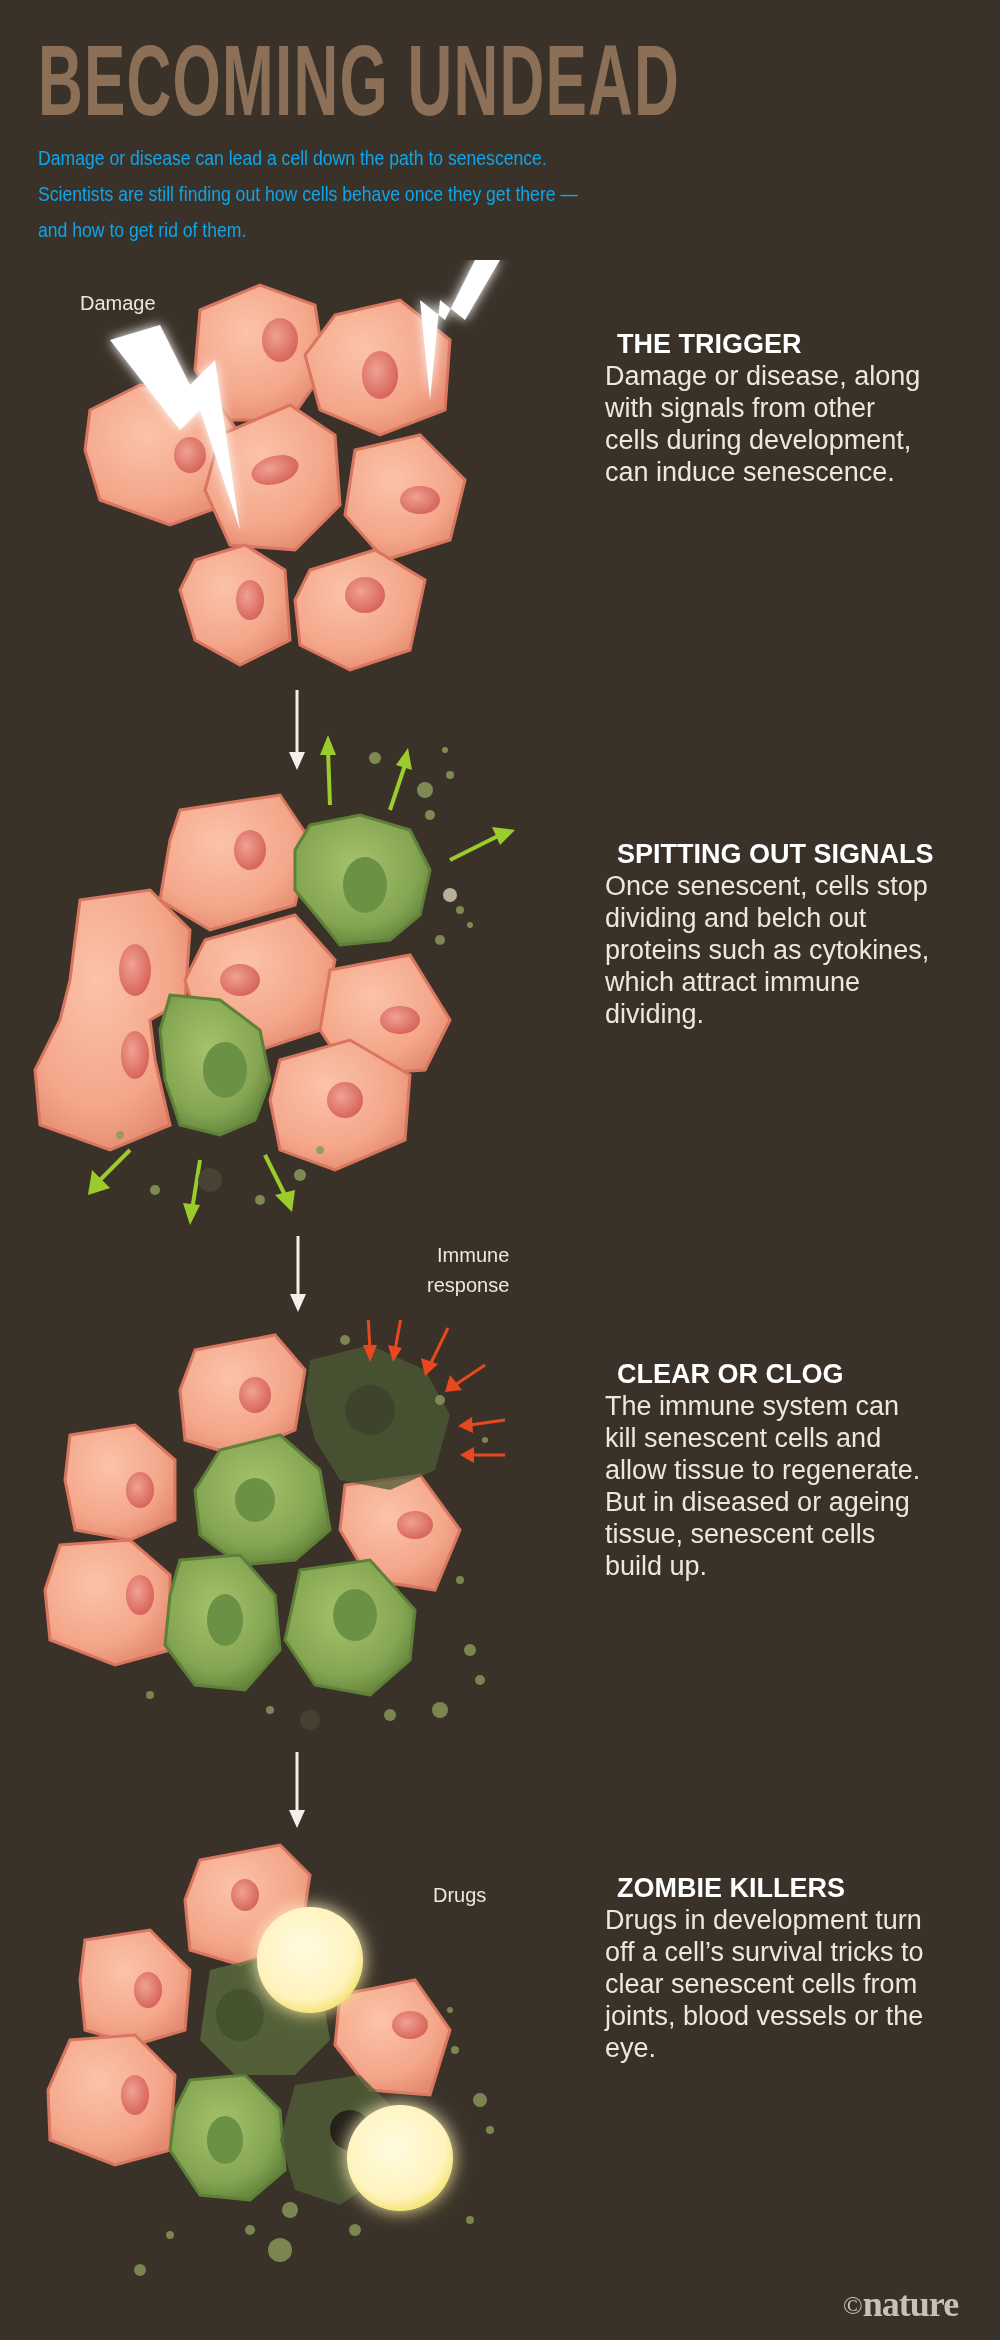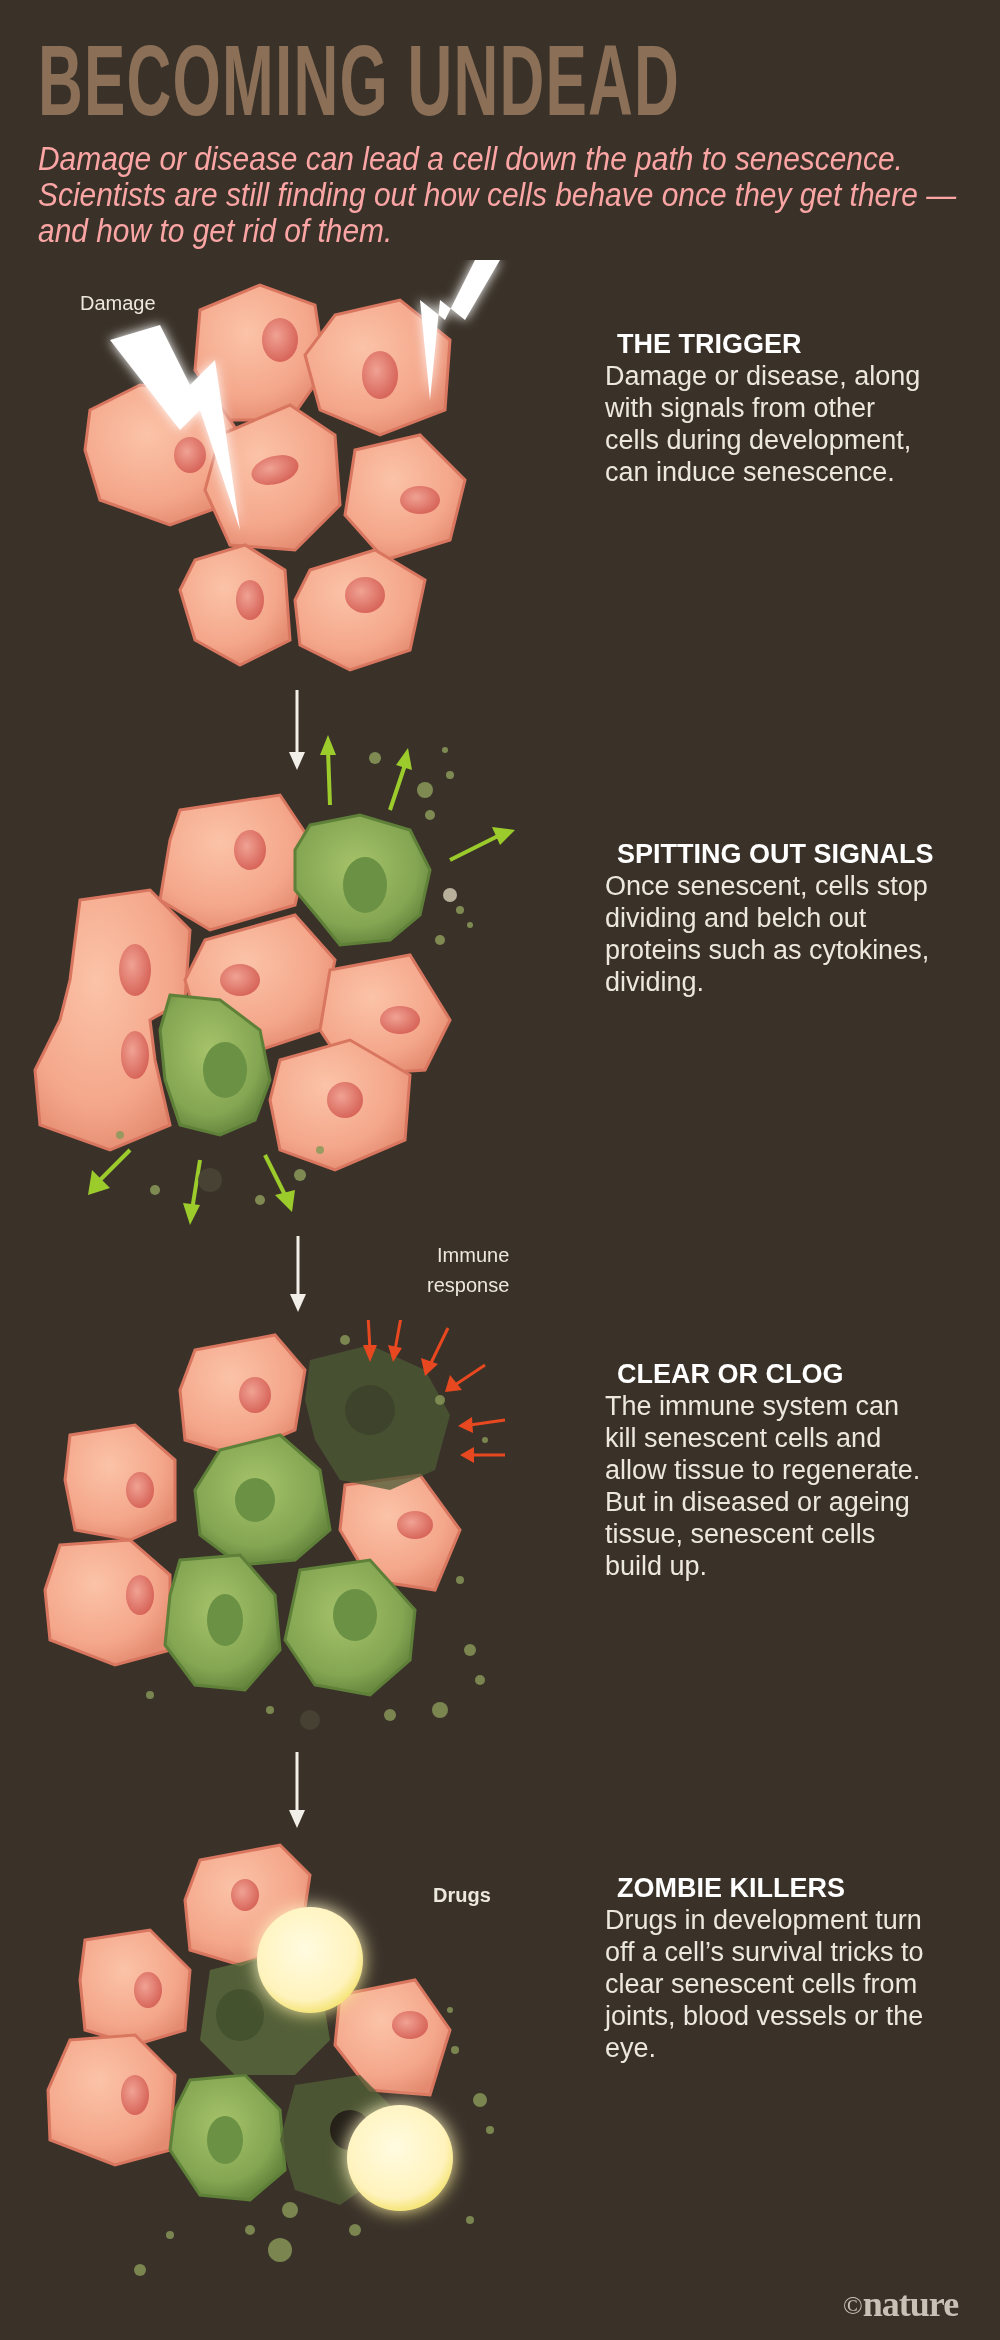--- a/index.html
+++ b/index.html
@@ -1,18 +1,18 @@
 <!DOCTYPE html>
 <html><head>
 <meta charset="utf-8">
 <style>
   html,body{margin:0;padding:0;}
   body{width:1000px;height:2340px;background:#3a3229;position:relative;overflow:hidden;font-family:"Liberation Sans",sans-serif;color:#ece7df;}
   .title{position:absolute;left:38px;top:30px;font-family:"Liberation Sans",sans-serif;font-weight:bold;font-size:100px;line-height:100px;color:#8b6f57;letter-spacing:2px;transform:scaleX(0.62);transform-origin:left top;white-space:nowrap;}
-  .intro{position:absolute;left:38px;top:140px;width:940px;font-size:34px;line-height:36px;color:#fca5a5;font-style:italic;}
+  .intro{position:absolute;left:38px;top:140px;width:940px;font-size:20px;line-height:36px;color:#0ea5e9;}
   .intro span{display:block;white-space:nowrap;transform:scaleX(0.88);transform-origin:left top;}
   .step-text{position:absolute;left:605px;width:390px;}
   .step-head{font-weight:bold;font-size:27px;line-height:32px;color:#ffffff;margin-left:12px;}
   .step-body{font-size:27px;line-height:32px;color:#ece7df;}
   .step-body span{display:block;white-space:nowrap;}
   .label{position:absolute;font-size:20px;line-height:30px;color:#ece7df;text-align:right;}
   .arrow{position:absolute;width:20px;}
   .illus{position:absolute;}
   .credit{position:absolute;left:843px;top:2283px;font-family:"Liberation Serif",serif;font-size:36px;color:#c9c1b5;font-weight:bold;letter-spacing:-1px;}
   .credit .c{font-size:26px;font-weight:normal;vertical-align:2px;margin-right:1px;}
@@ -145,20 +145,21 @@
       <circle cx="125" cy="460" r="5"></circle>
       <circle cx="230" cy="470" r="5"></circle>
   </g>
 </svg>
 <div class="step-text" style="top:838px;">
   <div class="step-head">SPITTING OUT SIGNALS</div>
   <div class="step-body">
     <span>Once senescent, cells stop</span>
     <span>dividing and belch out</span>
     <span>proteins such as cytokines,</span>
+    <span>which attract immune</span>
     <span>dividing.</span>
   </div>
 </div>
 
 <svg class="arrow" style="left:288px;top:1236px;" height="76" viewBox="0 0 20 76">
   <line x1="10" y1="0" x2="10" y2="62" stroke="#f2efe9" stroke-width="3"></line>
   <path d="M2 58 L10 76 L18 58 Z" fill="#f2efe9"></path>
 </svg>
 
 <div class="label" style="left:427px;top:1240px;line-height:30px;">
@@ -228,21 +229,21 @@
     <span>tissue, senescent cells</span>
     <span>build up.</span>
   </div>
 </div>
 
 <svg class="arrow" style="left:287px;top:1752px;" height="76" viewBox="0 0 20 76">
   <line x1="10" y1="0" x2="10" y2="62" stroke="#f2efe9" stroke-width="3"></line>
   <path d="M2 58 L10 76 L18 58 Z" fill="#f2efe9"></path>
 </svg>
 
-<div class="label" style="left:433px;top:1880px;font-weight:bold;">Drugs</div>
+<div class="label" style="left:433px;top:1880px;">Drugs</div>
 <svg class="illus" style="left:40px;top:1830px;" width="520" height="470" viewBox="0 0 520 470">
   <defs>
     <radialGradient id="druggrad" cx="45%" cy="40%" r="60%">
       <stop offset="0%" stop-color="#fffbe0"></stop>
         <stop offset="80%" stop-color="#fff3bd"></stop>
         <stop offset="100%" stop-color="#f5e57a"></stop>
     </radialGradient>
     <filter id="drugglow" x="-60%" y="-60%" width="220%" height="220%">
       <feGaussianBlur stdDeviation="9" result="b"></feGaussianBlur>
       <feMerge>

